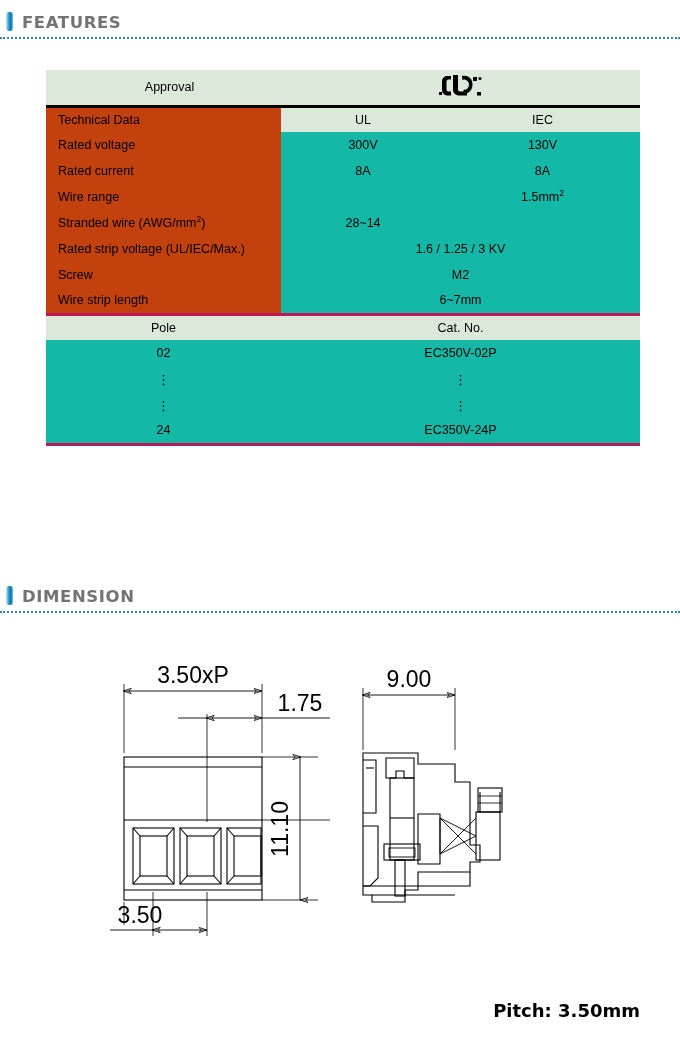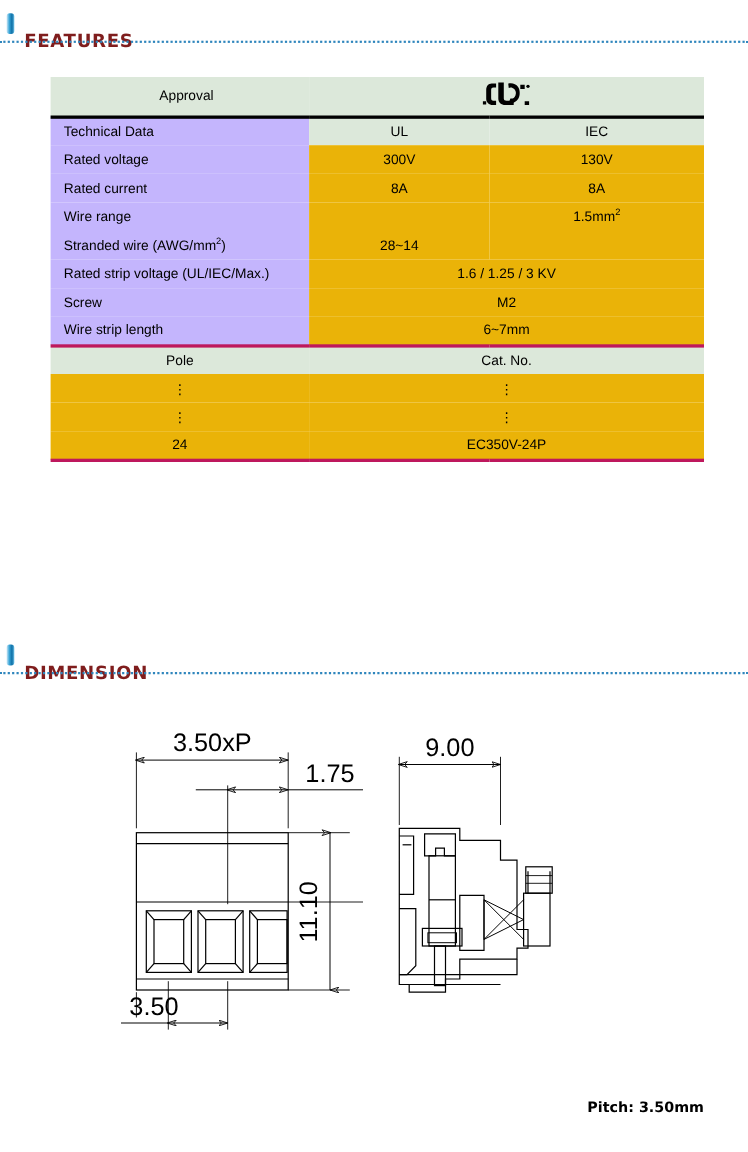--- a/index.html
+++ b/index.html
@@ -22,25 +22,25 @@
   }
   .section-head .bar-icon {
     position: absolute;
     left: 6px; top: 8px;
     width: 7px; height: 19px;
     border-radius: 3px;
     background: linear-gradient(to right, #cfe9f7 0%, #3aa6d8 35%, #0d6ea5 70%, #6fc3e8 100%);
   }
   .section-head .sec-title {
     position: absolute;
-    left: 22px; top: 24px;
+    left: 22px; top: 9px;
     font-size: 16.5px;
     font-weight: bold;
     letter-spacing: 0.6px;
-    color: #7f1d1d;
+    color: #737373;
     font-family: "DejaVu Sans", sans-serif;
   }
   .dotted-rule {
     position: absolute;
     left: 0; width: 680px;
     height: 0;
     border-top: 2px dotted #2f86bd;
   }
 
   
@@ -51,28 +51,28 @@
     border-collapse: collapse;
     font-size: 12.5px;
   }
   .spec-table td {
     border: none;
     padding: 0;
     height: 26px;
     vertical-align: middle;
   }
   .lbl {
-    background: #c4b5fd;
+    background: #c2410c;
     padding-left: 12px !important;
     text-align: left;
     width: 235px;
     border-bottom: 1px solid #b9b9b9;
   }
   .val {
-    background: #eab308;
+    background: #14b8a6;
     text-align: center;
     border-bottom: 1px solid #b9b9b9;
   }
   .val-green {
     background: #dce8da;
     text-align: center;
     border-bottom: 1px solid #b9b9b9;
   }
   .colsep { border-left: 1px solid #b9b9b9; }
   .row-approval td { height: 36px; border-bottom: 3px solid #000; }
@@ -86,21 +86,21 @@
 
   
   .dim-area {
     position: absolute;
     left: 0; top: 640px;
     width: 680px; height: 330px;
   }
   .pitch-note {
     position: absolute;
     right: 40px; top: 1000px;
-    font-size: 13px;
+    font-size: 18px;
     font-weight: bold;
     color: #000;
     font-family: "DejaVu Sans", sans-serif;
   }
 </style>
 </head>
 <body>
 
 <div class="page">
 
@@ -175,20 +175,24 @@
       <tr class="thickline-bot">
         <td class="lbl">Wire strip length</td>
         <td class="val colsep" colspan="2">6~7mm</td>
       </tr>
 
       <tr>
         <td class="val-green" style="text-align:center;">Pole</td>
         <td class="val-green colsep" colspan="2">Cat. No.</td>
       </tr>
 
+      <tr>
+        <td class="val" style="text-align:center;">02</td>
+        <td class="val colsep" colspan="2">EC350V-02P</td>
+      </tr>
       <tr>
         <td class="val" style="text-align:center;">⋮</td>
         <td class="val colsep" colspan="2">⋮</td>
       </tr>
       <tr>
         <td class="val" style="text-align:center;">⋮</td>
         <td class="val colsep" colspan="2">⋮</td>
       </tr>
       <tr class="thickline-bot">
         <td class="val" style="text-align:center;">24</td>

